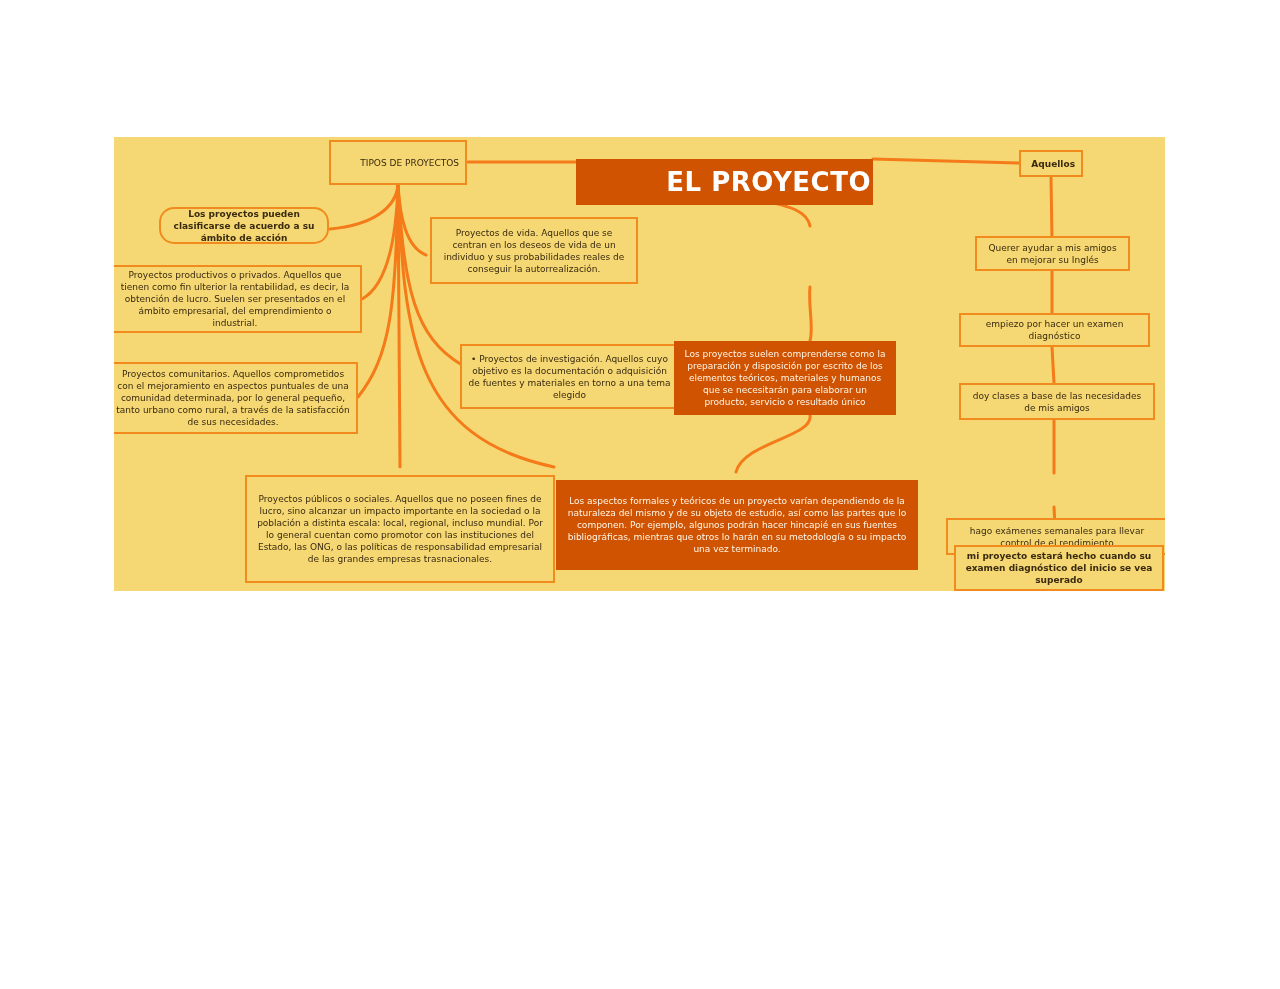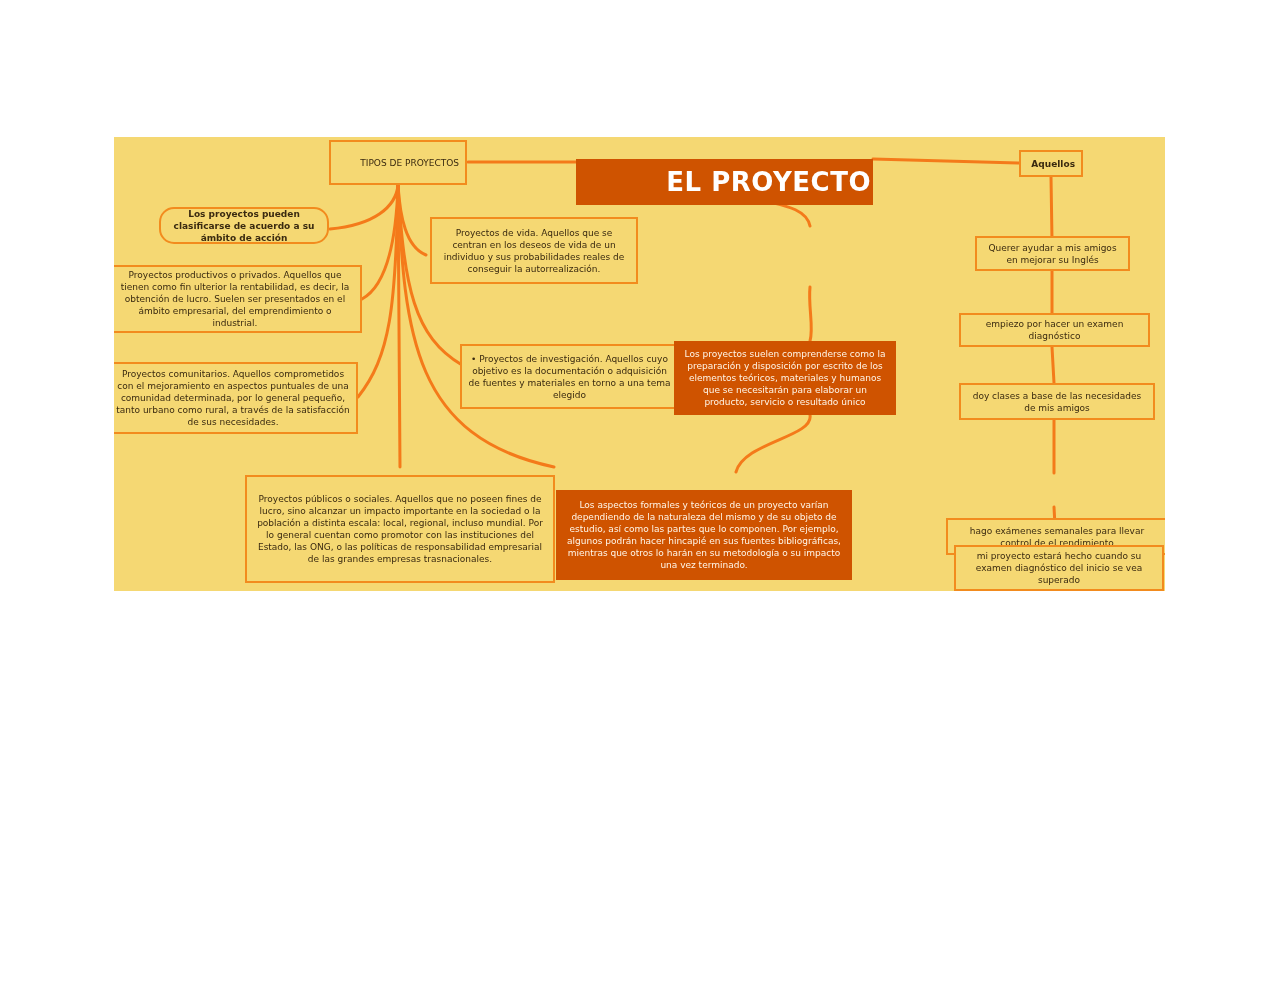--- a/index.html
+++ b/index.html
@@ -74,21 +74,21 @@
 
   <div class="node light t-sm" style="left:131px; top:326px; width:310px; height:108px;margin-top:12px;">
     <span>Proyectos públicos o sociales. Aquellos que no poseen fines de lucro, sino alcanzar un impacto importante en la sociedad o la población a distinta escala: local, regional, incluso mundial. Por lo general cuentan como promotor con las instituciones del Estado, las ONG, o las políticas de responsabilidad empresarial de las grandes empresas trasnacionales.</span>
   </div>
 
 
   <div class="node dark t-sm" style="left:560px; top:204px; width:222px; height:74px;">
     <span>Los proyectos suelen comprenderse como la preparación y disposición por escrito de los elementos teóricos, materiales y humanos que se necesitarán para elaborar un producto, servicio o resultado único</span>
   </div>
 
-  <div class="node dark t-sm" style="left:442px; top:353px; width:296px; height:90px;">
+  <div class="node dark t-sm" style="left:442px; top:343px; width:362px; height:90px;">
     <span>Los aspectos formales y teóricos de un proyecto varían dependiendo de la naturaleza del mismo y de su objeto de estudio, así como las partes que lo componen. Por ejemplo, algunos podrán hacer hincapié en sus fuentes bibliográficas, mientras que otros lo harán en su metodología o su impacto una vez terminado.</span>
   </div>
 
   <div class="node light t-sm t-b" style="left:905px; top:13px; width:64px; height:27px;">
     <span>Aquellos</span>
   </div>
 
   <div class="node light t-sm" style="left:861px; top:99px; width:155px; height:35px;">
     <span>Querer ayudar a mis amigos en mejorar su Inglés</span>
   </div>
@@ -98,16 +98,16 @@
   </div>
 
   <div class="node light t-sm" style="left:845px; top:246px; width:196px; height:37px;">
     <span>doy clases a base de las necesidades de mis amigos</span>
   </div>
 
   <div class="node light t-sm" style="left:832px; top:333px; width:222px; height:37px;margin-top:48px;">
     <span>hago exámenes semanales para llevar control de el rendimiento</span>
   </div>
 
-  <div class="node light t-sm" style="left:840px; top:408px; width:210px; height:46px;">
+  <div class="node light t-sm" style="left:840px; top:408px; width:210px; height:46px;font-weight:bold;">
     <span>mi proyecto estará hecho cuando su examen diagnóstico del inicio se vea superado</span>
   </div>
 </div>
 
 </body></html>

